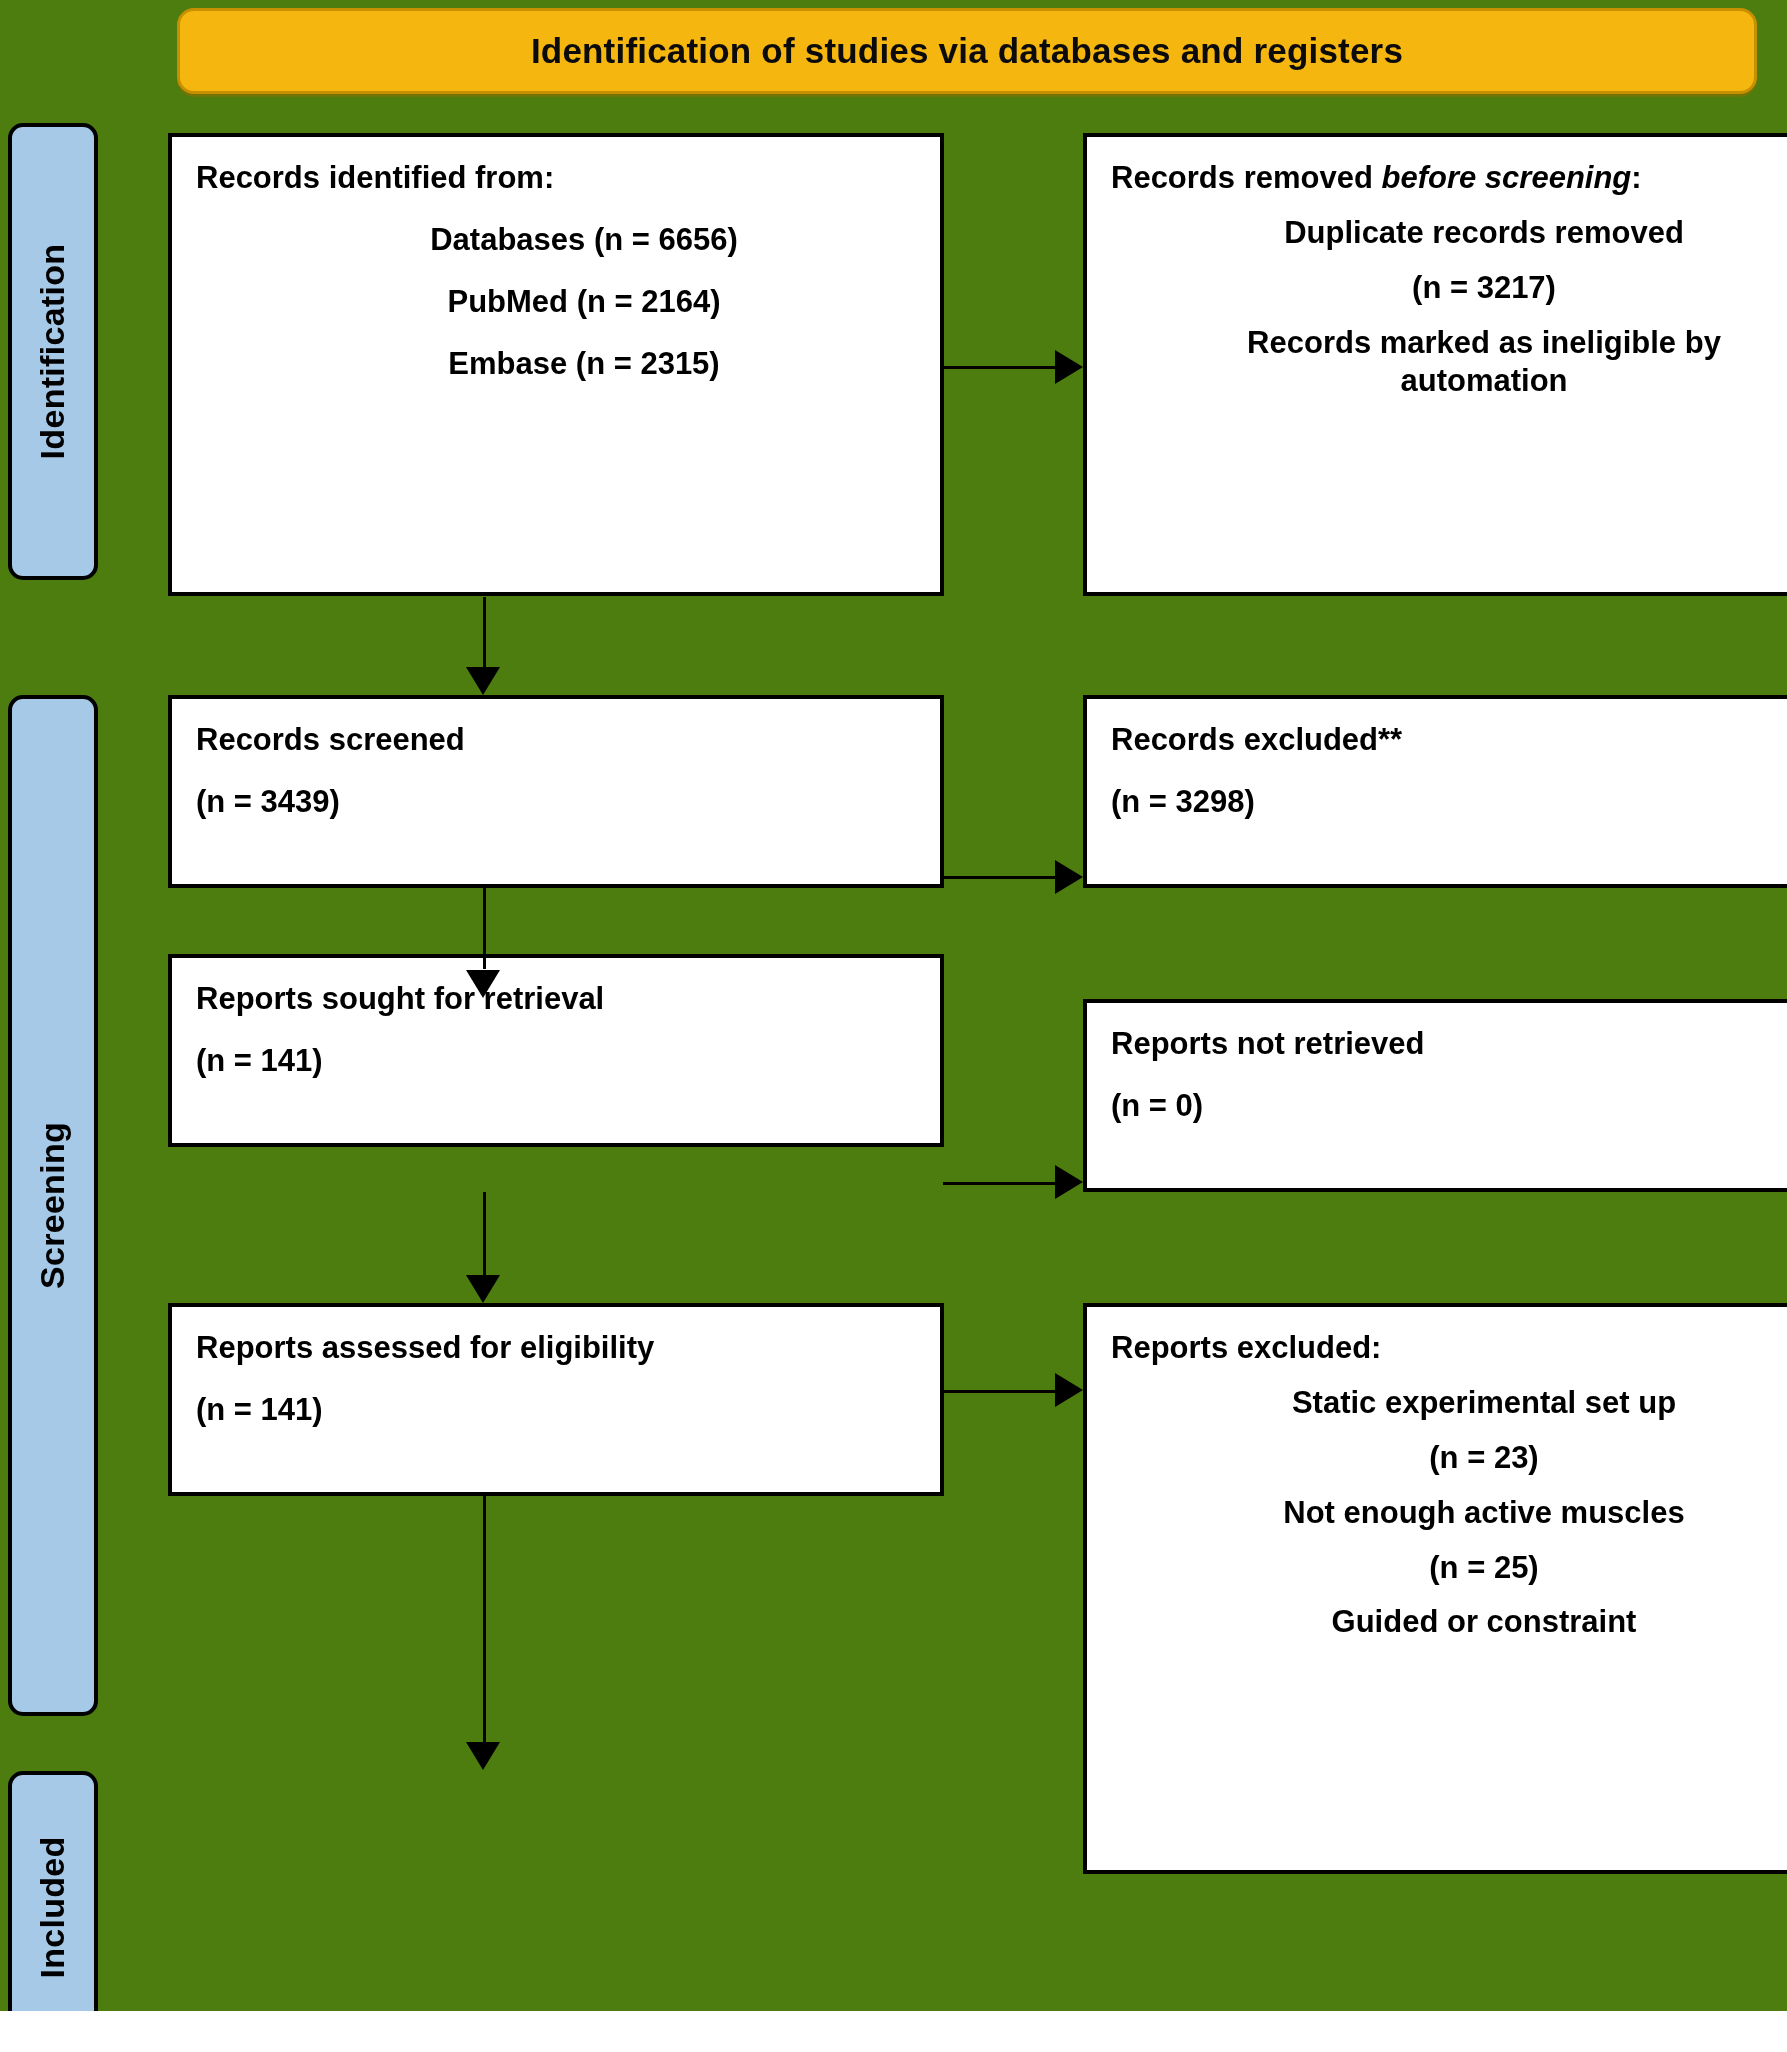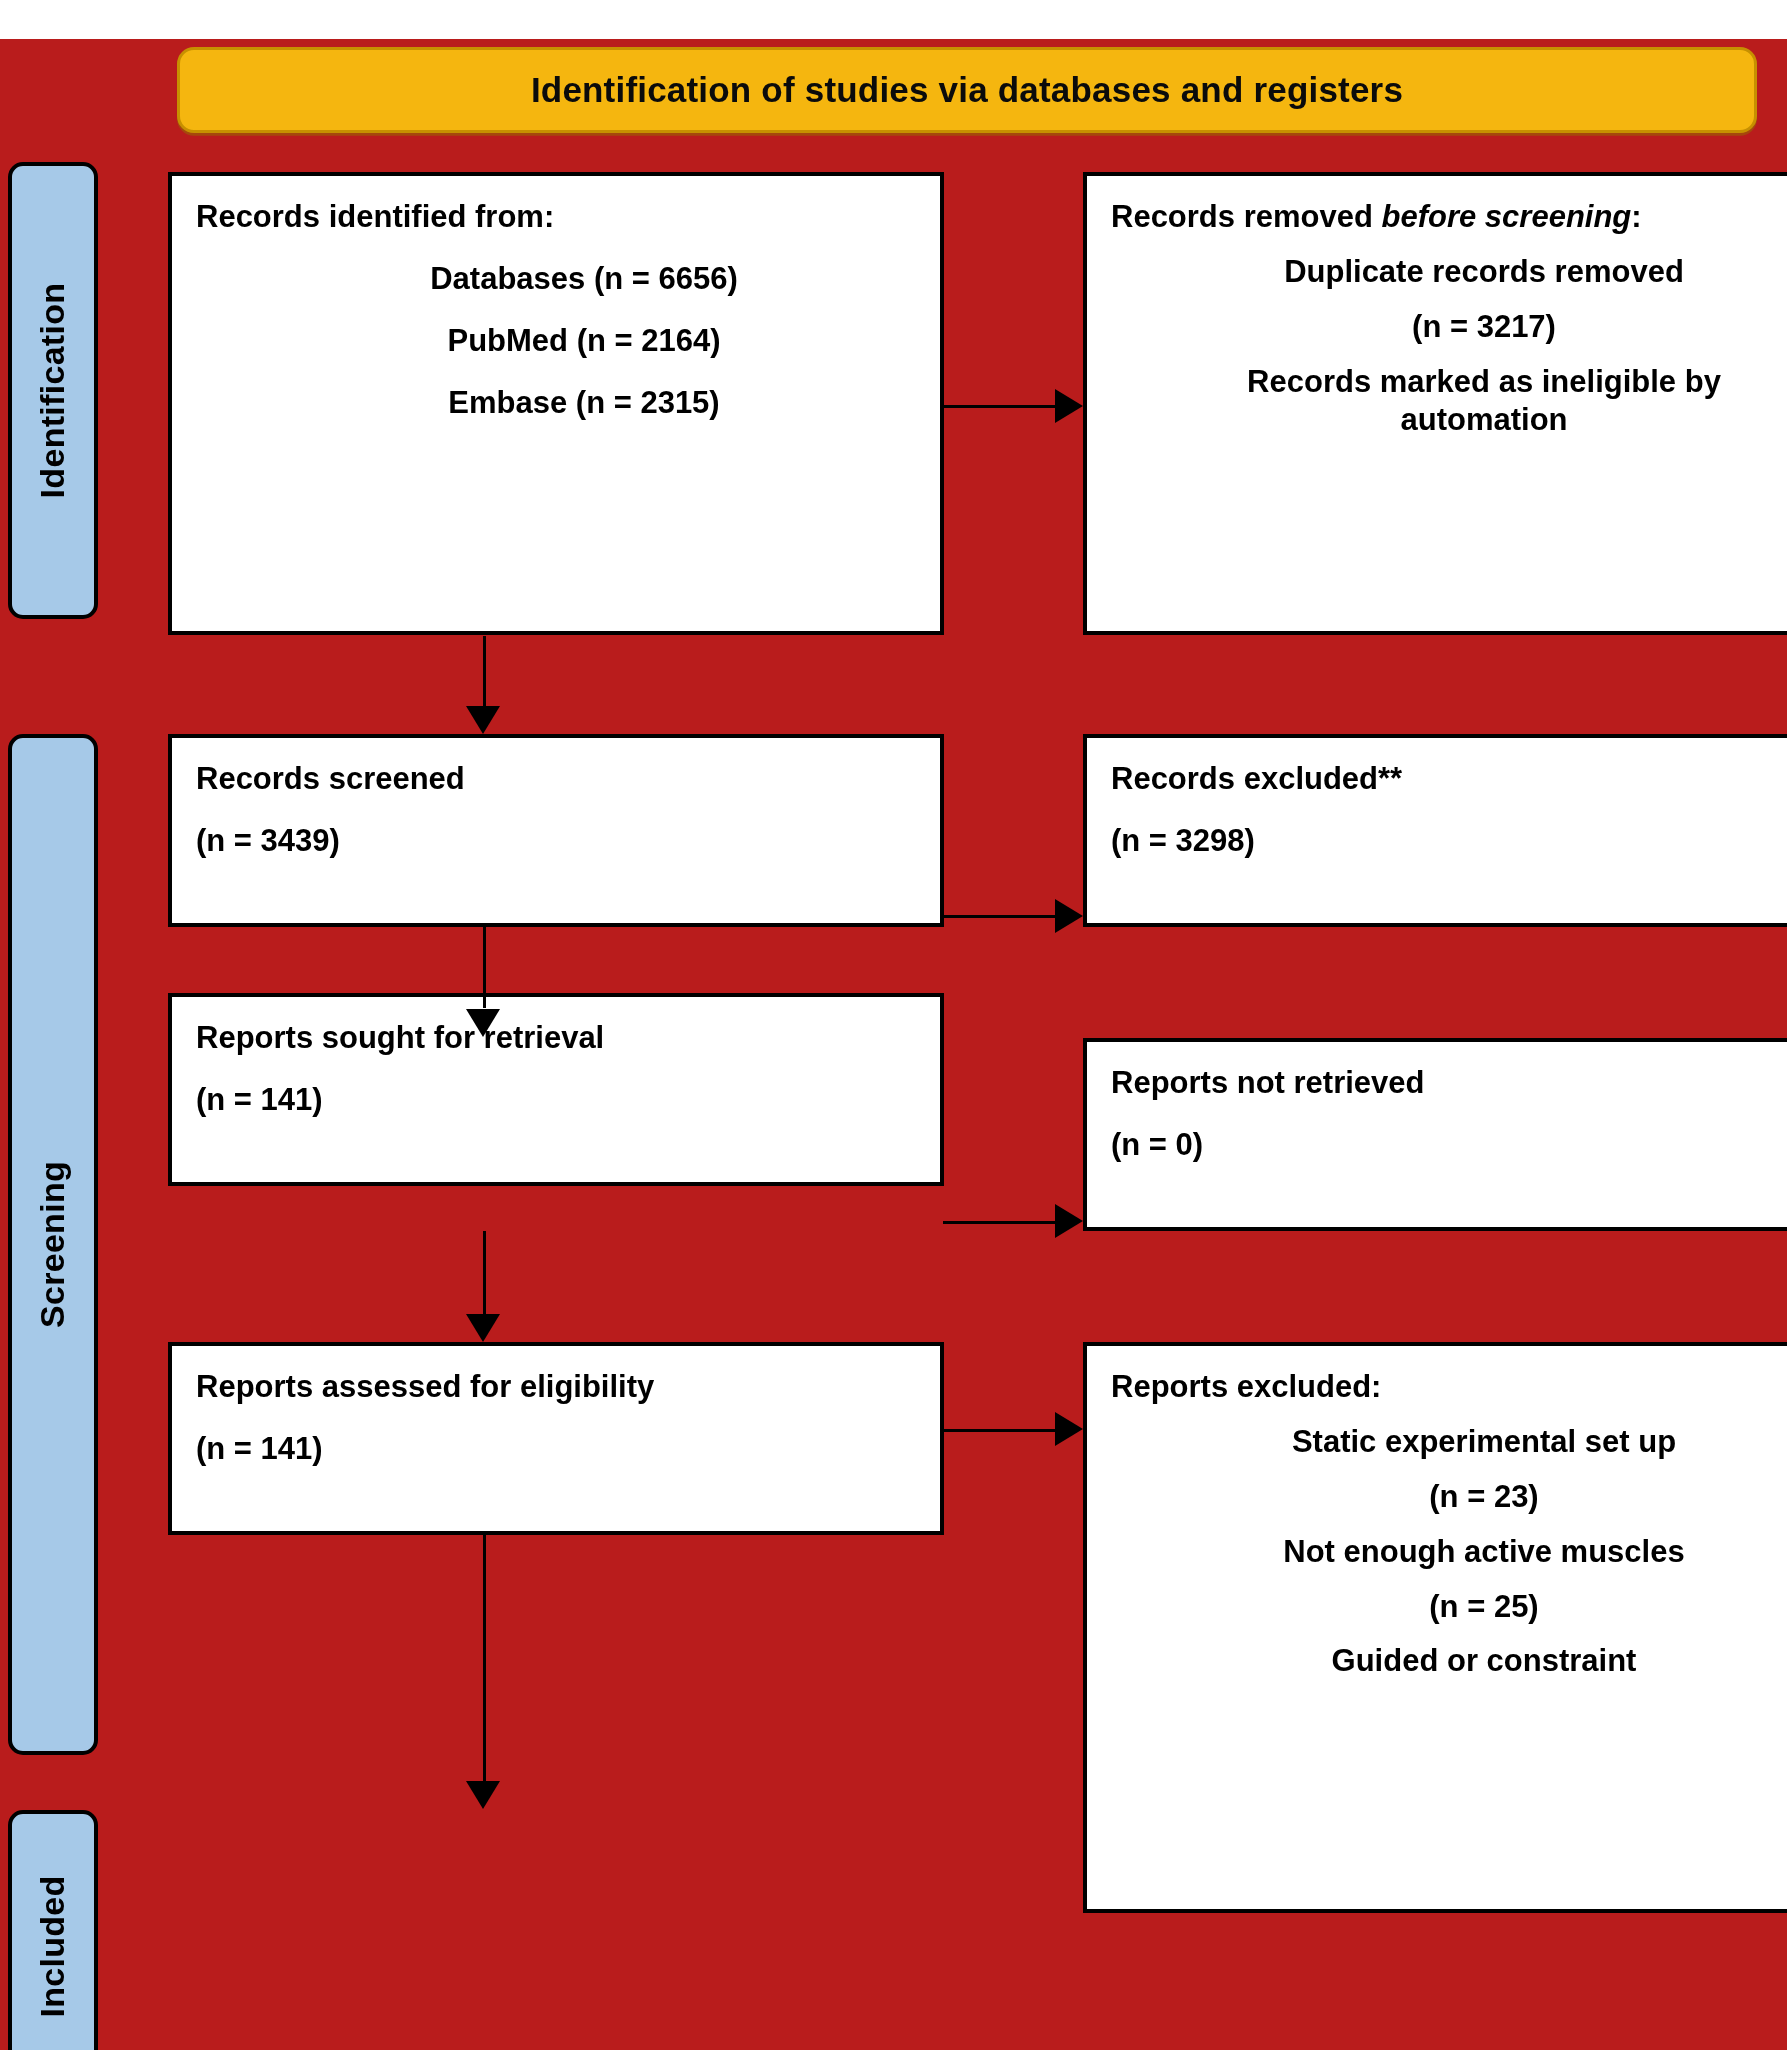--- a/index.html
+++ b/index.html
@@ -4,23 +4,22 @@
 <style>
   html,body{margin:0;padding:0;background:#fff;}
   body{
     font-family:"Liberation Sans","DejaVu Sans",sans-serif;
     -webkit-font-smoothing:antialiased;
   }
   #stage{
     position:relative;
     width:1787px;
     height:2011px;
-    background:#b91c1c;
+    background:#4d7c0f;
     overflow:hidden;
-    margin-top:39px;
   }
 
   
   .banner{
     position:absolute;
     left:177px; top:7.5px;
     width:1580px; height:86px;
     background:#F5B60F;
     border:3.7px solid #C79000;
     border-radius:17px;

